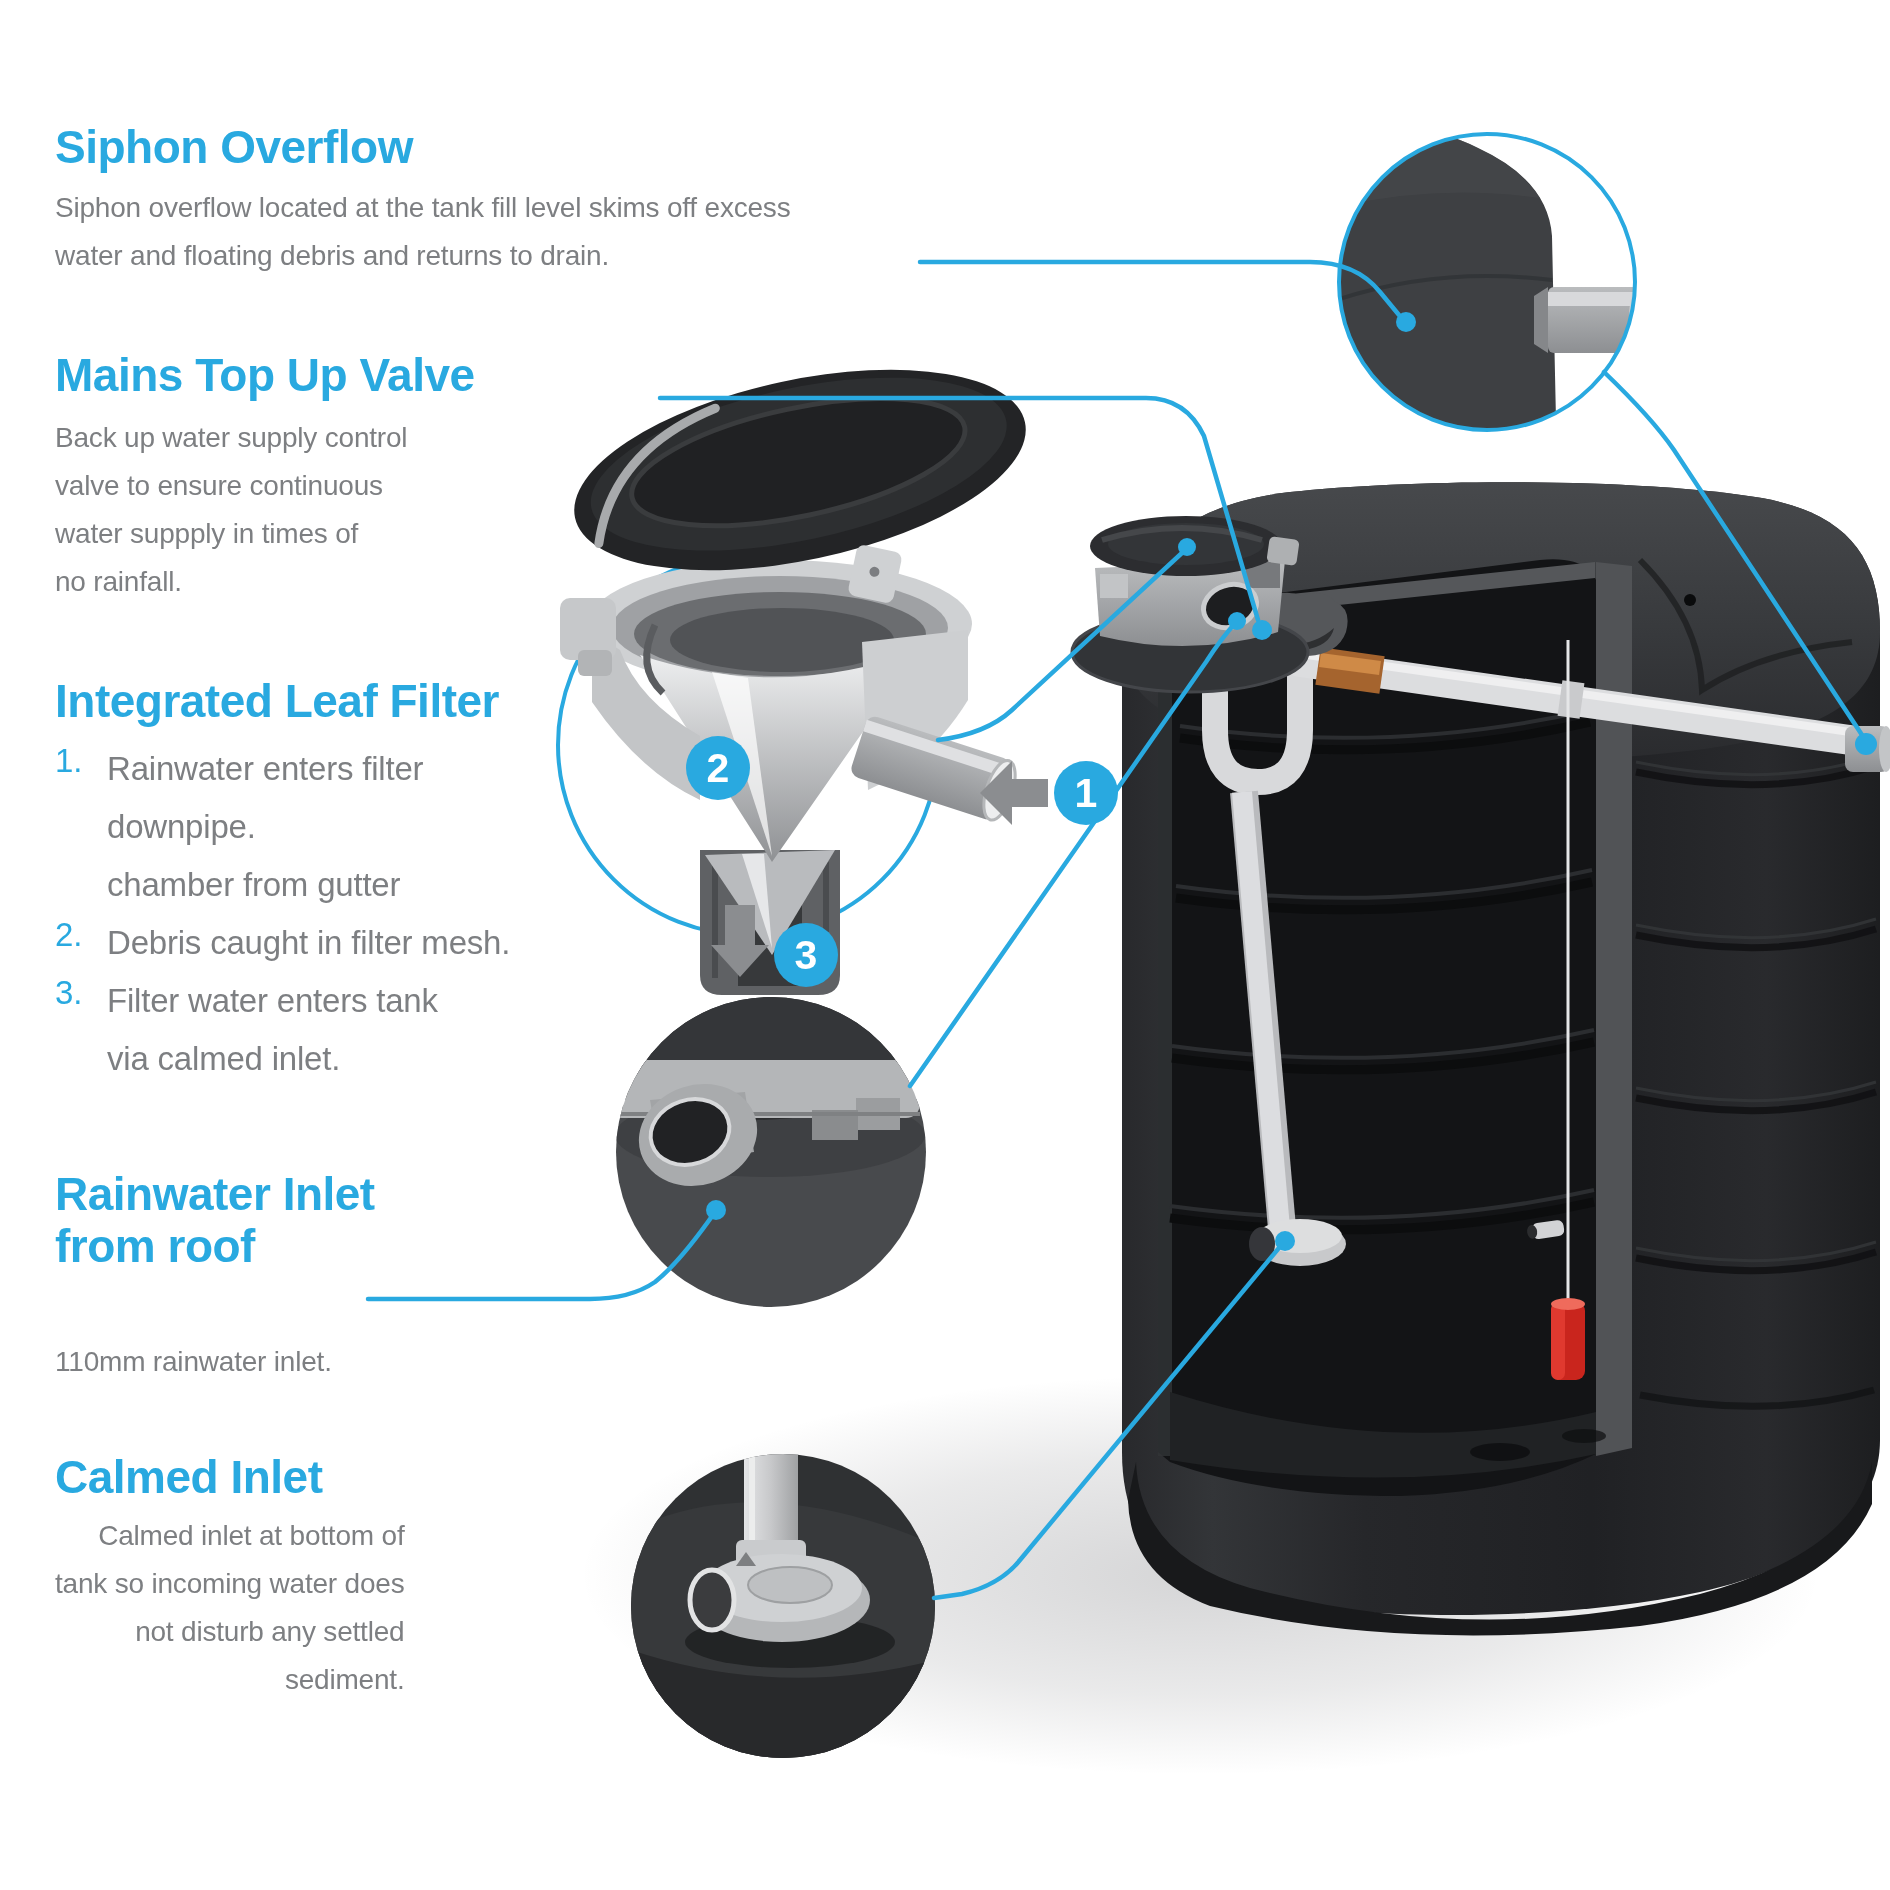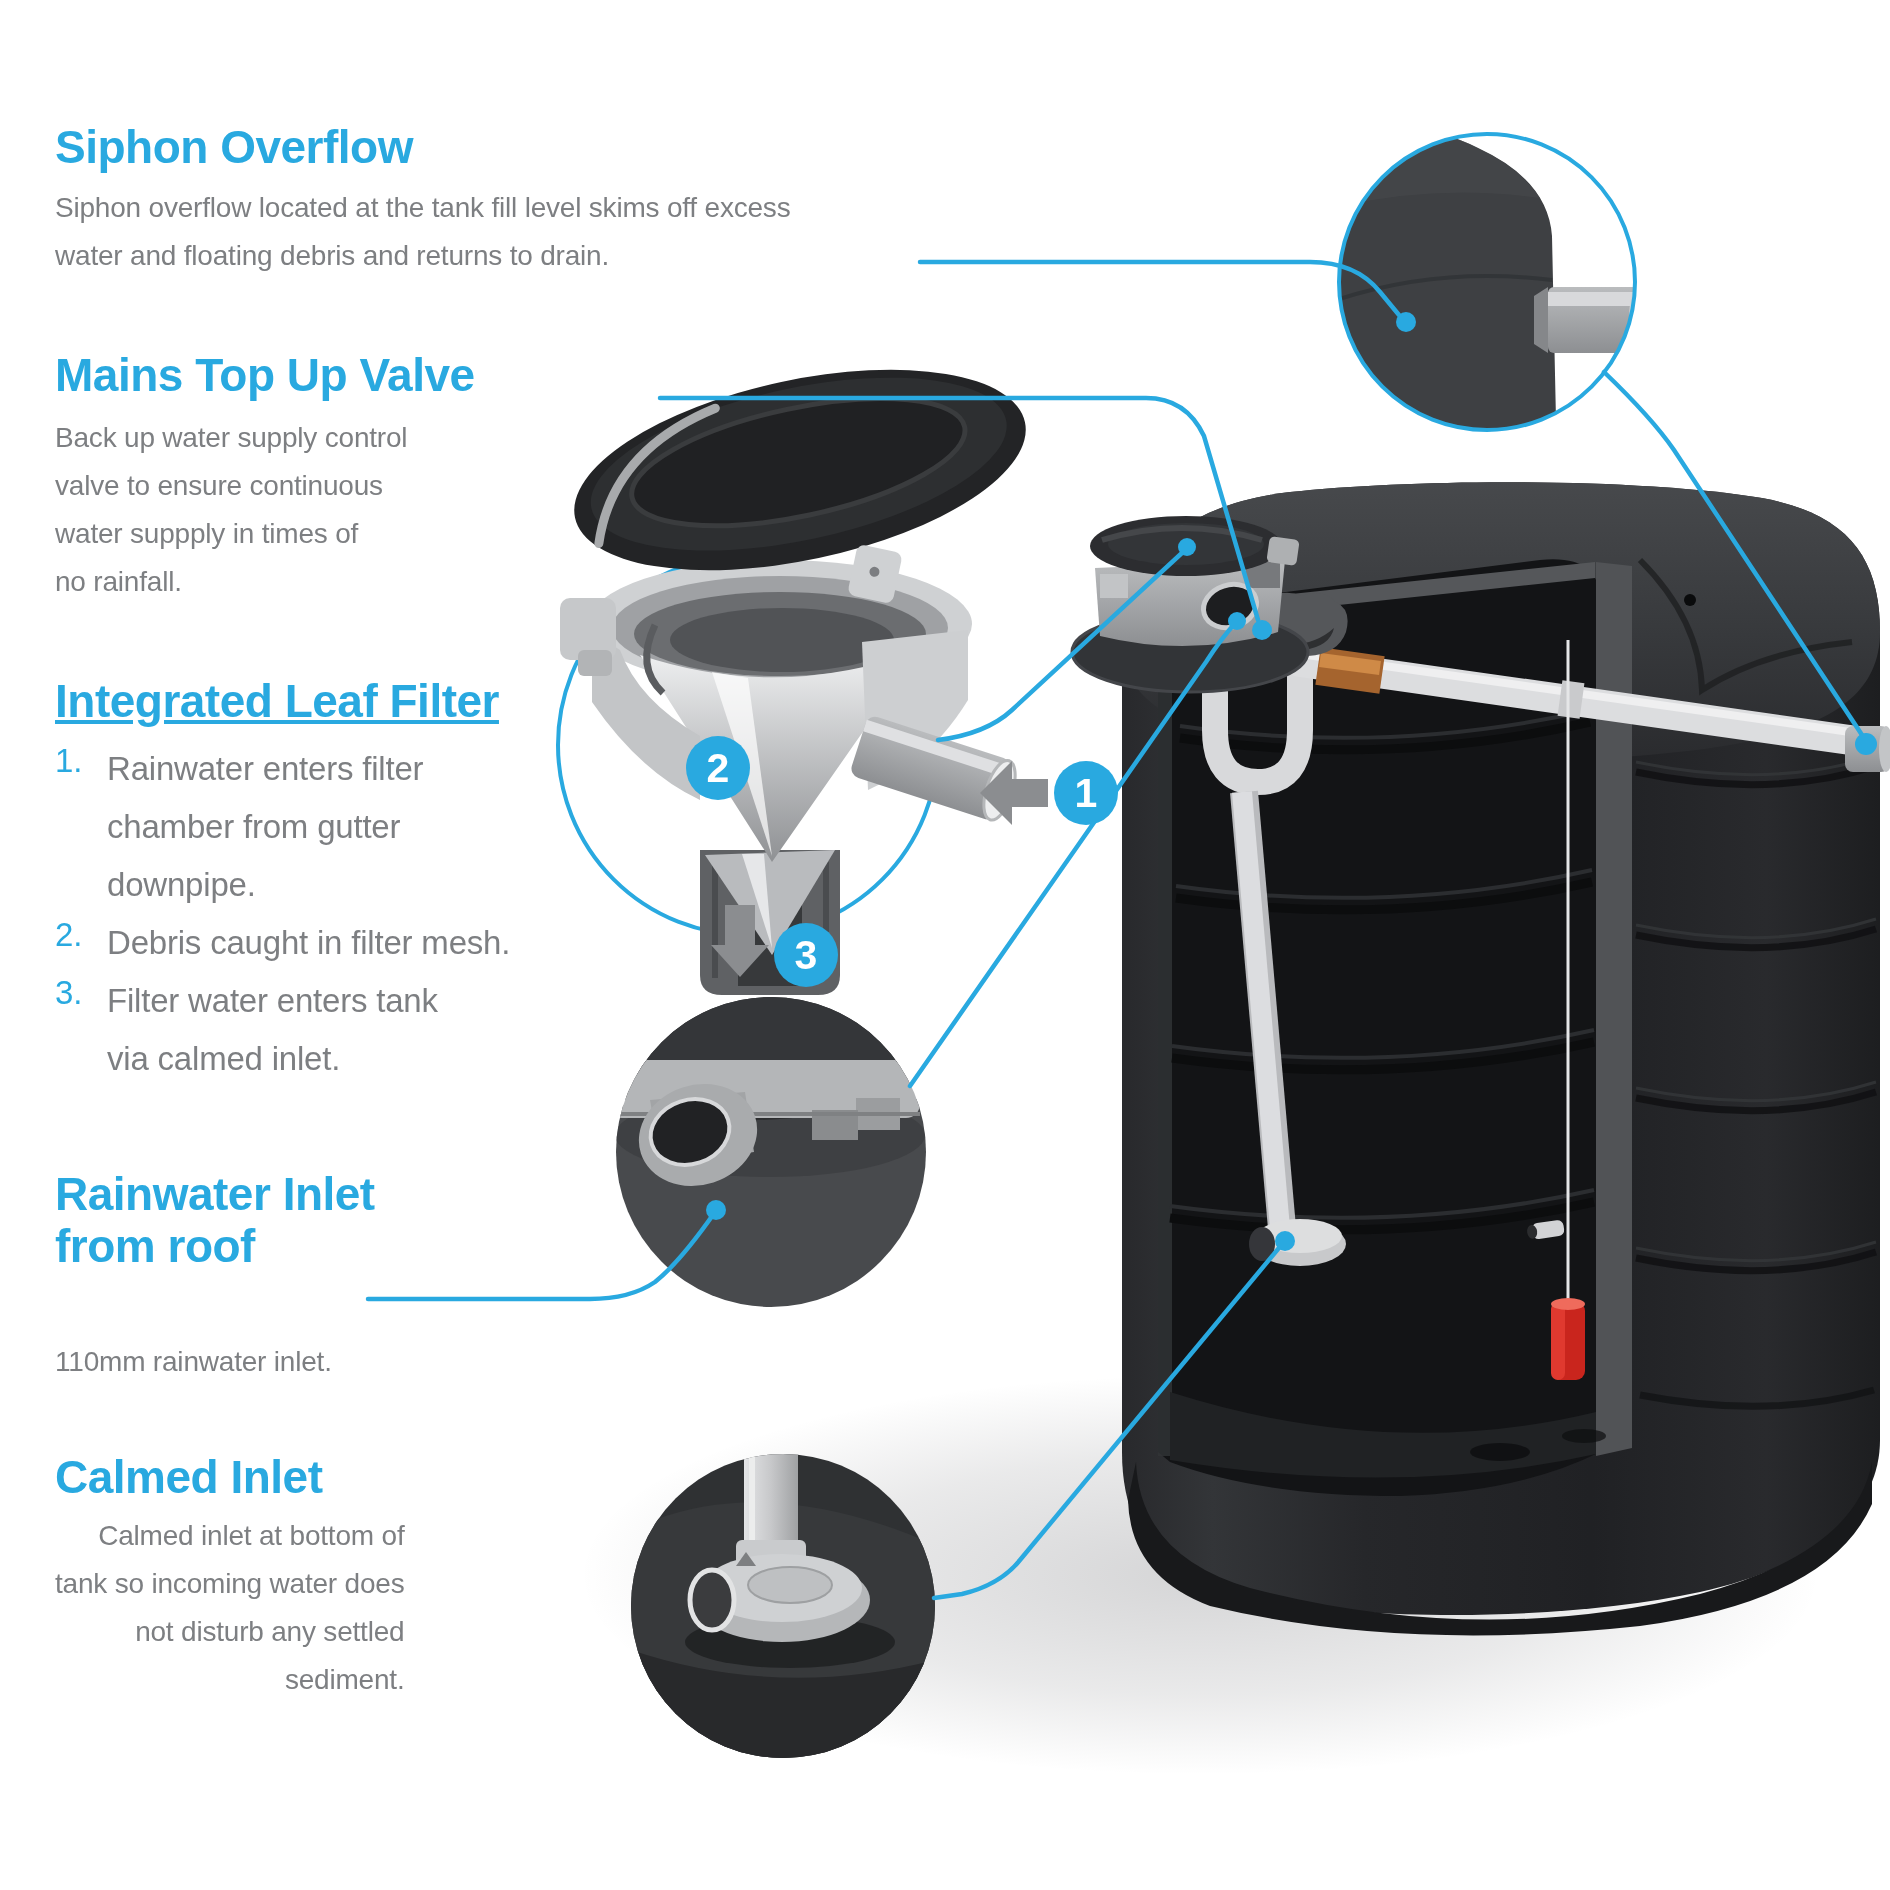--- a/index.html
+++ b/index.html
@@ -295,28 +295,28 @@
 </div>
 
 <div class="txt hd" style="top:350px;">Mains Top Up Valve</div>
 <div class="txt bd" style="top:414px;">
   <div>Back up water supply control</div>
   <div>valve to ensure continuous</div>
   <div>water suppply in times of</div>
   <div>no rainfall.</div>
 </div>
 
-<div class="txt hd" style="top:676px;text-decoration:underline;">Integrated Leaf Filter</div>
+<div class="txt hd" style="top:676px;">Integrated Leaf Filter</div>
 <div class="txt list" style="top:736px;">
   <div class="li-row">
     <div class="li-num">1.</div>
     <div class="li-lines">
       <div>Rainwater enters filter</div>
+      <div>downpipe.</div>
       <div>chamber from gutter</div>
-      <div>downpipe.</div>
     </div>
   </div>
   <div class="li-row">
     <div class="li-num">2.</div>
     <div class="li-lines">
       <div>Debris caught in filter mesh.</div>
     </div>
   </div>
   <div class="li-row">
     <div class="li-num">3.</div>

